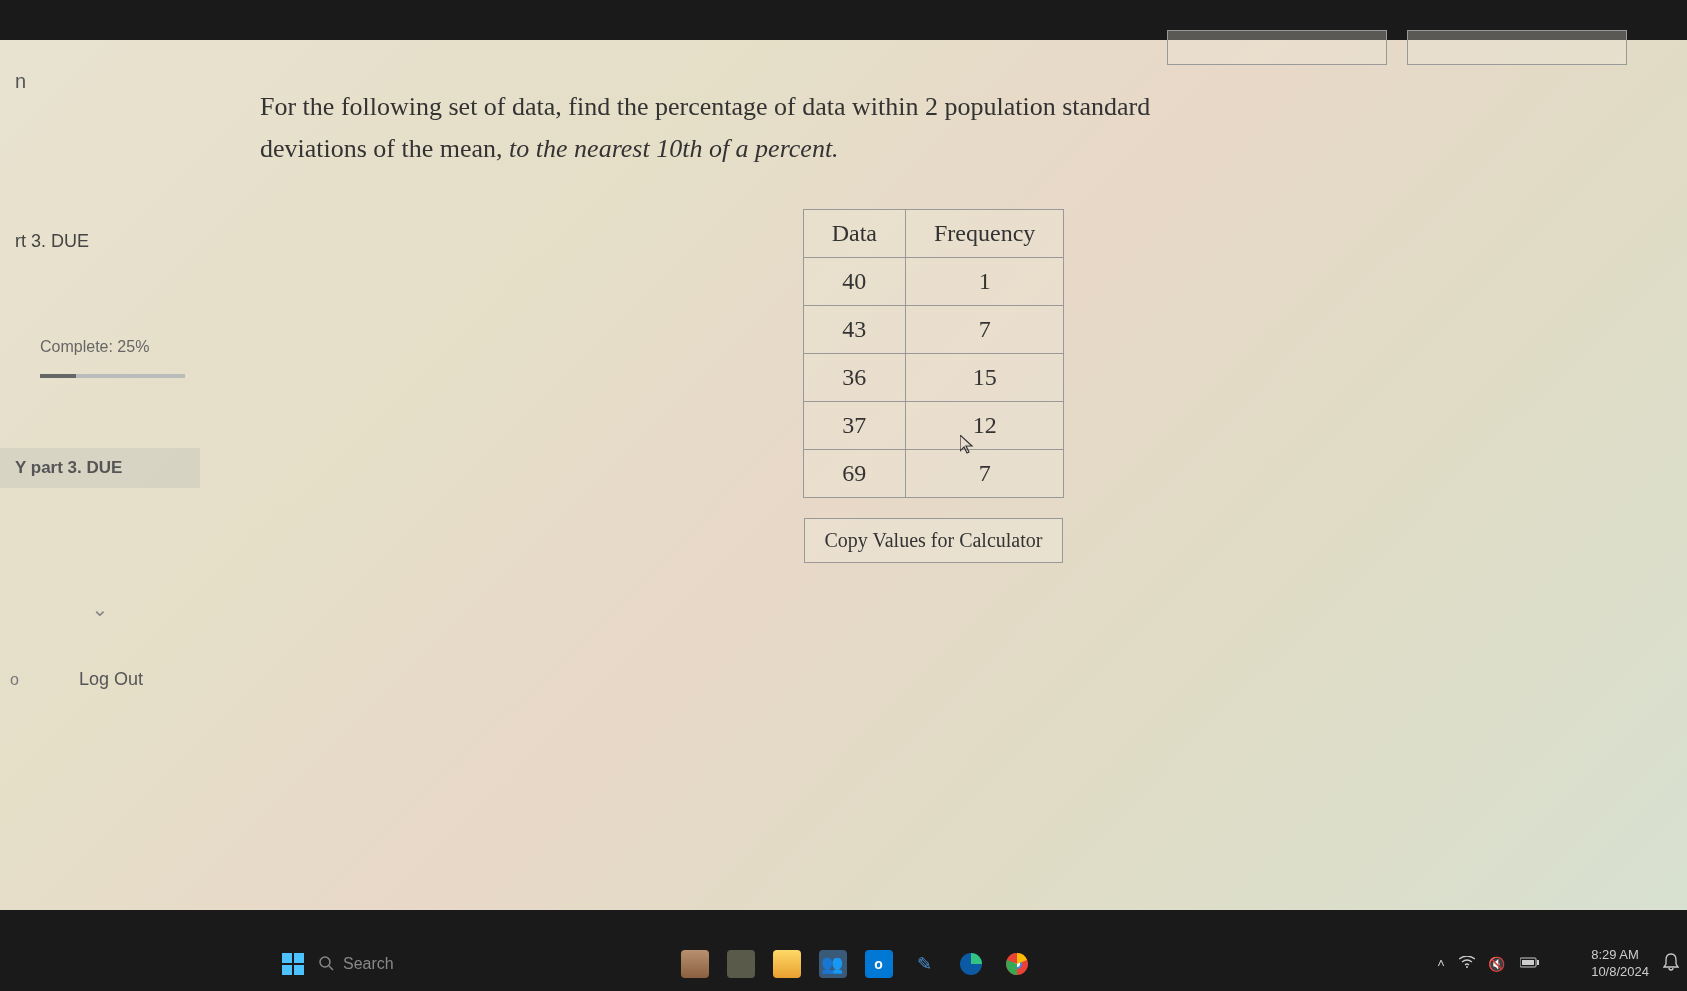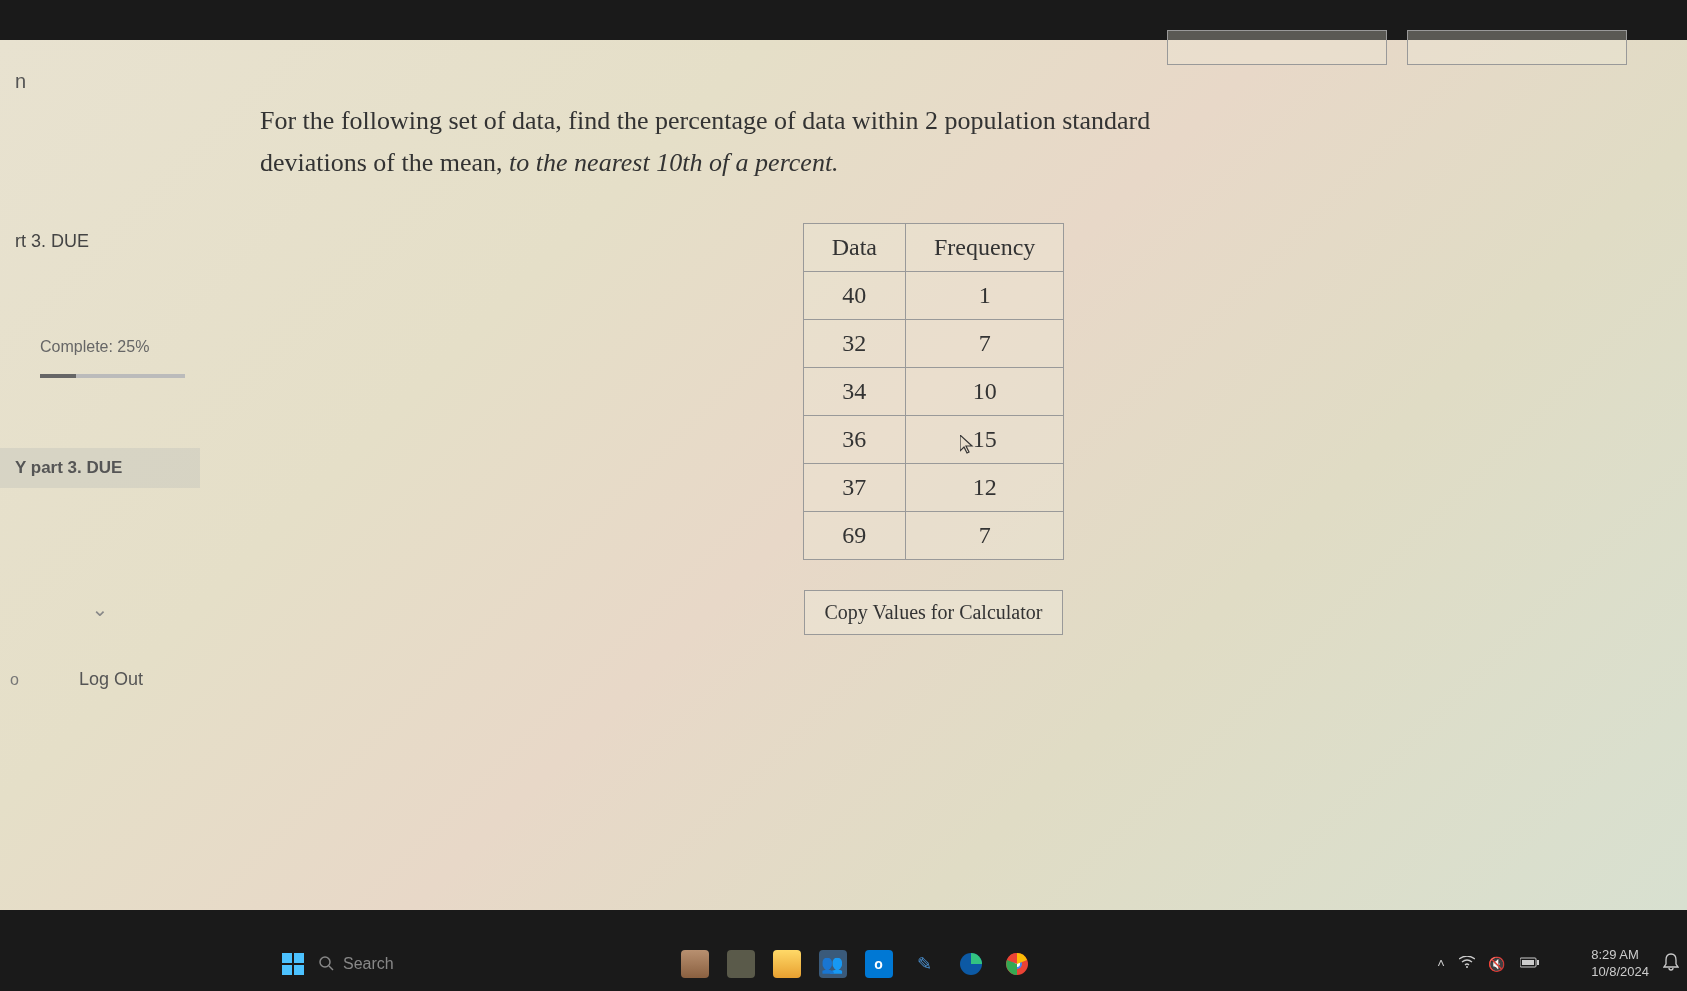--- a/index.html
+++ b/index.html
@@ -63,21 +63,21 @@
   font-size: 20px;
   margin-bottom: 40px;
 }
 .logout {
   padding: 8px 15px 8px 80px;
   font-size: 18px;
   color: #555;
 }
 .main-content {
   flex: 1;
-  padding: 60px 80px 20px 60px;
+  padding: 46px 80px 20px 60px;
   position: relative;
 }
 .problem-text {
   font-size: 26px;
   color: #333;
   line-height: 1.6;
   margin-bottom: 40px;
   max-width: 1050px;
 }
 .problem-text .italic {
@@ -94,21 +94,21 @@
   font-size: 24px;
   text-align: center;
   color: #333;
   font-weight: normal;
 }
 .data-table th {
   font-weight: normal;
 }
 .copy-button {
   display: block;
-  margin: 30px auto 0;
+  margin: 20px auto 0;
   padding: 10px 20px;
   border: 1px solid #999;
   background: rgba(240,235,220,0.4);
   font-size: 20px;
   font-family: Georgia, serif;
   color: #333;
   cursor: pointer;
 }
 .top-boxes {
   position: absolute;
@@ -243,26 +243,22 @@
           <th>Data</th>
           <th>Frequency</th>
         </tr>
       </thead>
       <tbody>
         <tr>
             <td>40</td>
             <td>1</td>
           </tr>
         <tr>
-            <td>32</td>
+            <td>43</td>
             <td>7</td>
-          </tr>
-        <tr>
-            <td>34</td>
-            <td>10</td>
           </tr>
         <tr>
             <td>36</td>
             <td>15</td>
           </tr>
         <tr>
             <td>37</td>
             <td>12</td>
           </tr>
         <tr>

